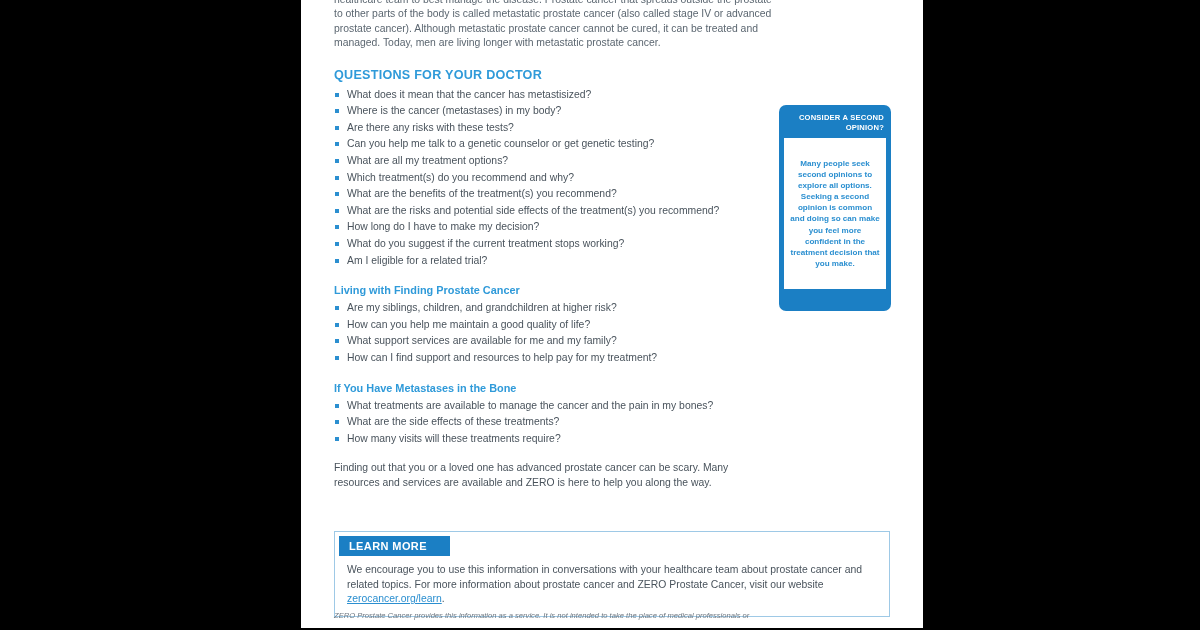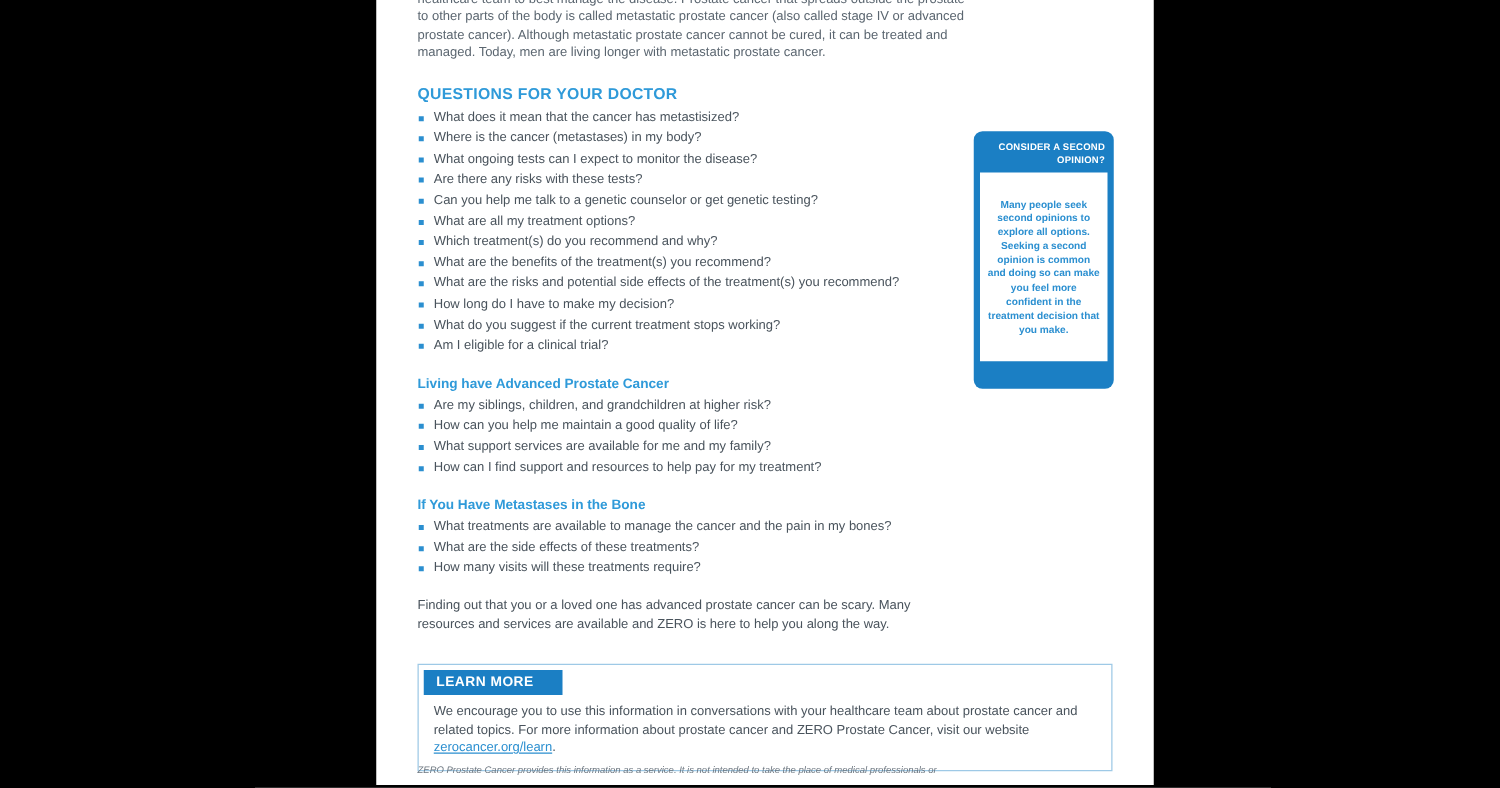--- a/index.html
+++ b/index.html
@@ -212,33 +212,32 @@
 
         <div class="intro-para">
           <span class="clipped-line">healthcare team to best manage the disease. Prostate cancer that spreads outside the prostate</span>
           <span>to other parts of the body is called metastatic prostate cancer (also called stage IV or advanced prostate cancer). Although metastatic prostate cancer cannot be cured, it can be treated and managed. Today, men are living longer with metastatic prostate cancer.</span>
         </div>
 
         <div class="section-title">QUESTIONS FOR YOUR DOCTOR</div>
         <ul class="q-list">
           <li>What does it mean that the cancer has metastisized?</li>
           <li>Where is the cancer (metastases) in my body?</li>
-          <li>What ongoing tests can I expect to monitor the disease?</li>
           <li>Are there any risks with these tests?</li>
           <li>Can you help me talk to a genetic counselor or get genetic testing?</li>
           <li>What are all my treatment options?</li>
           <li>Which treatment(s) do you recommend and why?</li>
           <li>What are the benefits of the treatment(s) you recommend?</li>
           <li>What are the risks and potential side effects of the treatment(s) you recommend?</li>
           <li>How long do I have to make my decision?</li>
           <li>What do you suggest if the current treatment stops working?</li>
-          <li>Am I eligible for a clinical trial?</li>
+          <li>Am I eligible for a related trial?</li>
         </ul>
 
-        <div class="sub-title">Living have Advanced Prostate Cancer</div>
+        <div class="sub-title">Living with Finding Prostate Cancer</div>
         <ul class="q-list">
           <li>Are my siblings, children, and grandchildren at higher risk?</li>
           <li>How can you help me maintain a good quality of life?</li>
           <li>What support services are available for me and my family?</li>
           <li>How can I find support and resources to help pay for my treatment?</li>
         </ul>
 
         <div class="sub-title">If You Have Metastases in the Bone</div>
         <ul class="q-list">
           <li>What treatments are available to manage the cancer and the pain in my bones?</li>

